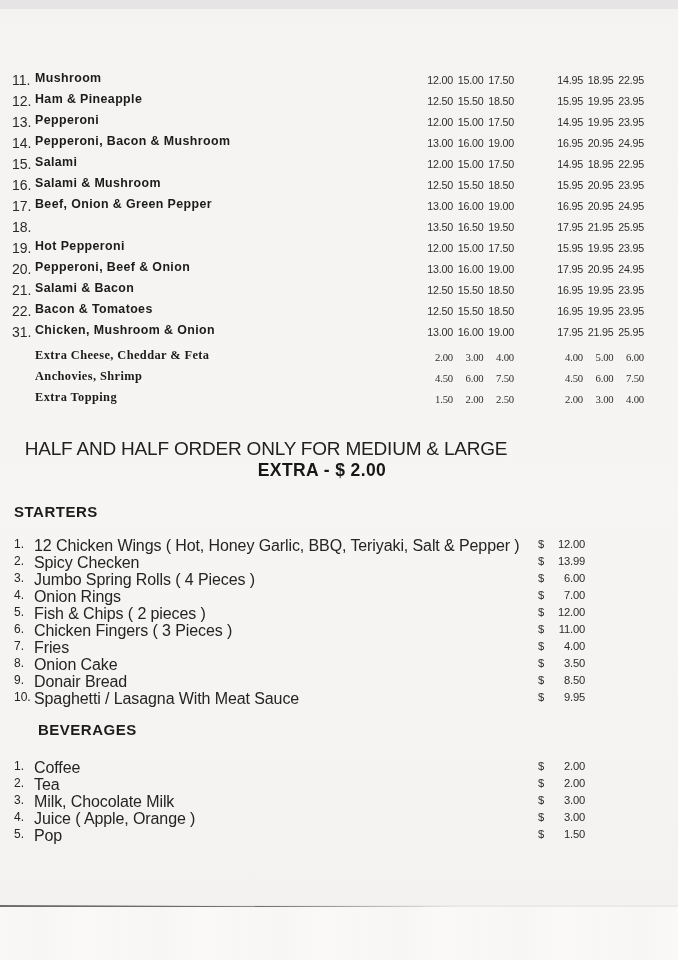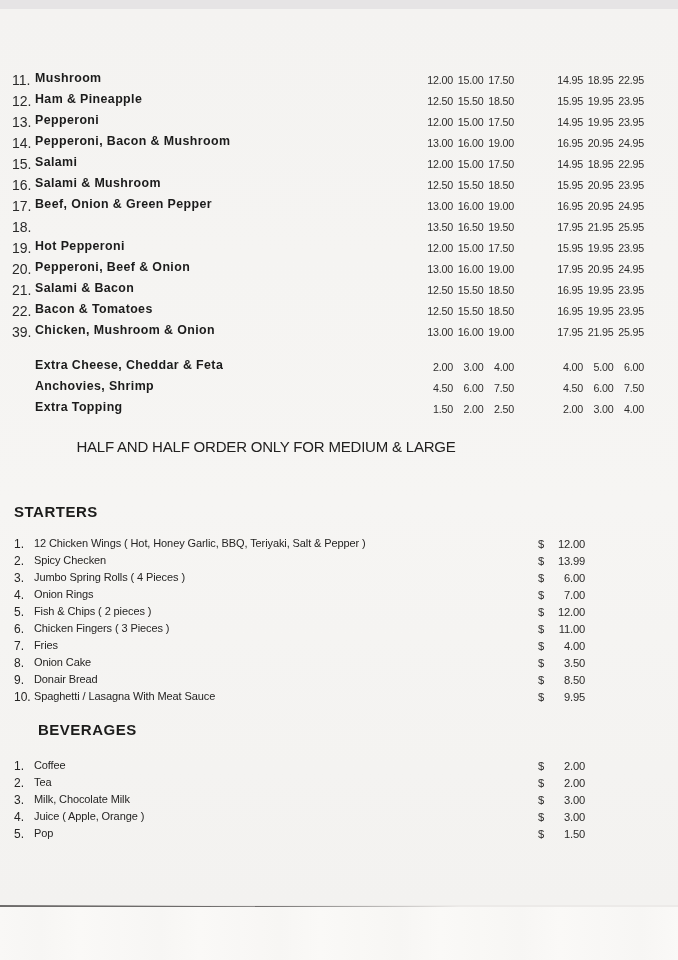--- a/index.html
+++ b/index.html
@@ -27,21 +27,21 @@
     transform-origin: left center;
   }
   .below-paper {
     position: absolute; top: 907px; left: 0; width: 678px; height: 53px;
     background: repeating-linear-gradient(90deg,
       #f9f8f6 0px, #f7f6f4 40px, #faf9f7 80px, #f8f7f5 120px);
   }
 
   
   .pizza-list { position: absolute; top: 62px; left: 0; width: 678px; }
-  .extras-list { position: absolute; top: 349px; left: 0; width: 603px; }
+  .extras-list { position: absolute; top: 339px; left: 0; width: 603px; font-family: Liberation Serif, serif; }
   .prow { position: relative; height: 21px; }
   .prow .num {
     position: absolute; left: 12px; top: 1px;
     font-size: 14px; color: #2a2a2a;
   }
   .prow .name {
     position: absolute; left: 35px; top: 0;
     font-weight: 700; font-size: 12.4px; letter-spacing: 0.4px; color: #1b1b1b;
     white-space: nowrap;
     text-align: right;
@@ -54,21 +54,21 @@
   .pgroup.ga { left: 426px; }
   .pgroup.gb { left: 556px; align-items: flex-end; }
   .pcell {
     display: inline-block; width: 27px; text-align: right;
     font-size: 10.7px; color: #302f2e; letter-spacing: -0.2px;
   }
 
   
   .note-half {
     position: absolute; top: 429px; left: 0; width: 532px;
-    text-align: center; font-size: 15px; letter-spacing: -0.2px; color: #222120;
+    text-align: center; font-size: 19px; letter-spacing: -0.2px; color: #222120;
   }
   .note-extra {
     position: absolute; top: 451px; left: 0; width: 644px;
     text-align: center; font-weight: 700; font-size: 17.5px;
     letter-spacing: 0.4px; color: #171716;
   }
 
   
   .sec-heading {
     position: absolute; left: 14px;
@@ -81,21 +81,21 @@
   .item-list { position: absolute; left: 0; width: 678px; }
   .item-list.starters { top: 528px; }
   .item-list.beverages { top: 750px; }
   .irow { position: relative; height: 17px; }
   .irow .inum {
     position: absolute; left: 14px; top: 0;
     font-size: 12px; color: #252423;
   }
   .irow .iname {
     position: absolute; left: 34px; top: 0;
-    font-size: 11px; color: #252423; white-space: nowrap; letter-spacing: -0.1px;
+    font-size: 16px; color: #252423; white-space: nowrap; letter-spacing: -0.1px;
   }
   .irow .icur {
     position: absolute; left: 538px; top: 0.5px;
     font-size: 11.2px; color: #2c2b2a;
   }
   .irow .iprice {
     position: absolute; left: 543px; top: 0.5px; width: 42px;
     text-align: right; font-size: 11.2px; color: #2c2b2a; letter-spacing: -0.2px;
   }
 </style>
@@ -270,21 +270,21 @@
           <span class="pcell">15.50</span>
           <span class="pcell">18.50</span>
         </span>
         <span class="pgroup gb">
           <span class="pcell">16.95</span>
           <span class="pcell">19.95</span>
           <span class="pcell">23.95</span>
         </span>
       </div>
         <div class="prow">
-        <span class="num">39.</span>
+        <span class="num">31.</span>
         <span class="name">Chicken, Mushroom &amp; Onion</span>
         <span class="pgroup ga">
           <span class="pcell">13.00</span>
           <span class="pcell">16.00</span>
           <span class="pcell">19.00</span>
         </span>
         <span class="pgroup gb">
           <span class="pcell">17.95</span>
           <span class="pcell">21.95</span>
           <span class="pcell">25.95</span>
@@ -329,20 +329,21 @@
         </span>
         <span class="pgroup gb">
           <span class="pcell">2.00</span>
           <span class="pcell">3.00</span>
           <span class="pcell">4.00</span>
         </span>
       </div>
       </div>
 
     <div class="note-half">HALF AND HALF ORDER ONLY FOR MEDIUM &amp; LARGE</div>
+    <div class="note-extra">EXTRA - $ 2.00</div>
 
     <div class="sec-heading starters">STARTERS</div>
     <div class="item-list starters">
 
     <div class="irow">
         <span class="inum">1.</span>
         <span class="iname">12 Chicken Wings ( Hot, Honey Garlic, BBQ, Teriyaki, Salt &amp; Pepper )</span>
         <span class="icur">$</span>
         <span class="iprice">12.00</span>
       </div>

